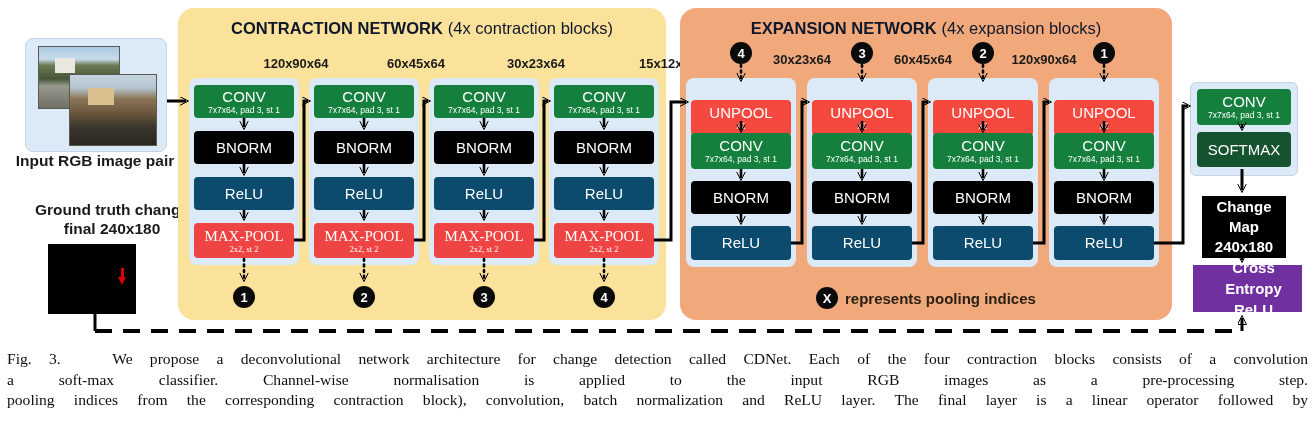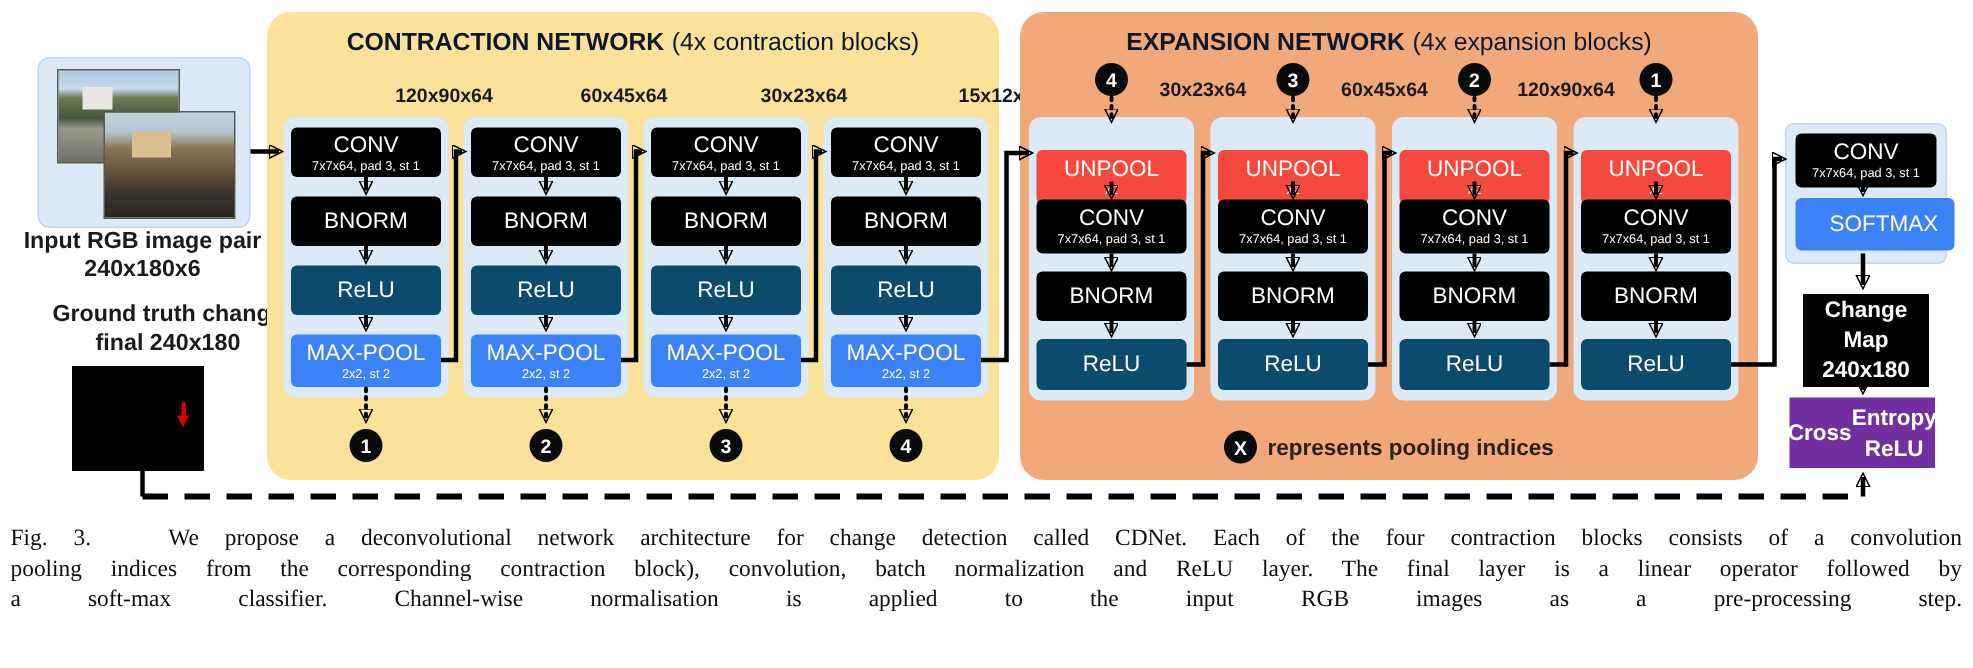--- a/index.html
+++ b/index.html
@@ -14,23 +14,23 @@
   .t-bold{font-weight:700;}
   .t-sub{font-weight:400;margin-left:5px;}
   
   .col{position:absolute;top:78px;width:110px;background:#DCE9F6;border-radius:8px;}
   .col.ct{height:187px;} .col.ex{height:189px;}
   .blk{position:absolute;left:5px;width:100px;border-radius:4px;color:#fff;
        display:flex;flex-direction:column;align-items:center;justify-content:center;
        text-align:center;}
   .blk .lbl{font-size:15px;line-height:16px;font-weight:400;}
   .blk .sub{font-size:8.5px;line-height:10px;font-weight:400;}
-  .c-conv{background:#000000;} .c-bnorm{background:#000000;}
-  .c-relu{background:#0c4a6e;} .c-pool{background:#3b82f6;}
-  .c-unpool{background:#F5483F;} .c-softmax{background:#3b82f6;padding-left:12px;}
+  .c-conv{background:#15803d;} .c-bnorm{background:#000000;}
+  .c-relu{background:#0c4a6e;} .c-pool{background:#ef4444;font-family:Liberation Serif, serif;}
+  .c-unpool{background:#F5483F;} .c-softmax{background:#14532d;}
   
   .ct .b1{top:7px;height:33px;} .ct .b2{top:53px;height:33px;}
   .ct .b3{top:99px;height:33px;} .ct .b4{top:145px;height:35px;}
   
   .ex .b1{top:22px;height:36px;} .ex .b2{top:55px;height:36px;}
   .ex .b3{top:103px;height:33px;} .ex .b4{top:148px;height:34px;}
   
   .circle{position:absolute;width:22px;height:22px;border-radius:50%;background:#0a0a0a;
           color:#fff;font-size:13px;font-weight:700;display:flex;align-items:center;
           justify-content:center;z-index:5;}
@@ -59,21 +59,21 @@
                color:#2b2014;white-space:nowrap;}
   
   #output-box{position:absolute;left:1190px;top:82px;width:106px;height:92px;
               background:#DCE9F6;border:1px solid #c3d5e8;border-radius:6px;}
   #output-box .blk{left:6px;width:94px;}
   #change-map{position:absolute;left:1202px;top:196px;width:84px;height:62px;background:#000;
               color:#fff;font-size:15px;font-weight:600;line-height:20px;display:flex;
               flex-direction:column;align-items:center;justify-content:center;text-align:center;}
   #cross-entropy{position:absolute;left:1193px;top:265px;width:97px;height:47px;background:#7030A0;
               color:#fff;font-size:15px;font-weight:600;line-height:21px;display:flex;
-              align-items:center;justify-content:center;text-align:center;}
+              flex-direction:column;align-items:center;justify-content:center;text-align:center;padding-left:12px;}
   
   #wires{position:absolute;left:0;top:0;width:1315px;height:345px;z-index:4;pointer-events:none;}
   #wires path{fill:none;stroke:#000;}
   #wires .w{stroke-width:2.6px;}
   #wires .w3{stroke-width:3px;}
   #wires .dot{stroke-width:2.6px;stroke-dasharray:1.8 3.8;stroke-linecap:round;}
   #wires .dash{stroke-width:4px;stroke-dasharray:17 11;}
   
   #caption{position:absolute;left:7px;top:349px;width:1301px;
            font-family:"Liberation Serif",serif;font-size:15.6px;line-height:20.5px;color:#0d0d0d;}
@@ -87,21 +87,20 @@
 
   <div id="input-box">
     <div class="photo" id="photo-1">
         <div class="house"></div>
       </div>
     <div class="photo" id="photo-2">
         <div class="house"></div>
       </div>
   </div>
   <div class="side-label" style="left:5px;top:152px;width:180px;">Input RGB image pair</div>
-  <div class="side-label" style="left:5px;top:171px;width:180px;">240x180x6</div>
 
   <div class="side-label" style="left:12px;top:201px;width:200px;">Ground truth change</div>
   <div class="side-label" style="left:12px;top:220px;width:200px;">final 240x180</div>
   <div id="gt-box">
     <div id="gt-mark">
         <div class="stem"></div>
         <div class="head"></div>
       </div>
   </div>
 
@@ -339,17 +338,17 @@
         <path d="M1154,243 H1183 V106 H1188" class="w3" marker-end="url(#ah)"></path>
         <path d="M1242,124 V128" class="w" marker-end="url(#ah)"></path>
         <path d="M1242,169 V190" class="w3" marker-end="url(#ah)"></path>
         <path d="M1242,258 V260" class="w" marker-end="url(#ah)"></path>
         <path d="M1242,331 V318" class="w3" marker-end="url(#ah)"></path>
       </g>
   </svg>
 
   <div id="caption">
     <div class="cap-line">Fig. 3.&nbsp;&nbsp; We propose a deconvolutional network architecture for change detection called CDNet. Each of the four contraction blocks consists of a convolution</div>
+    <div class="cap-line cap-last">a soft-max classifier. Channel-wise normalisation is applied to the input RGB images as a pre-processing step.</div>
     <div class="cap-line">pooling indices from the corresponding contraction block), convolution, batch normalization and ReLU layer. The final layer is a linear operator followed by</div>
-    <div class="cap-line cap-last">a soft-max classifier. Channel-wise normalisation is applied to the input RGB images as a pre-processing step.</div>
   </div>
 
 </div>
 
 </body></html>

